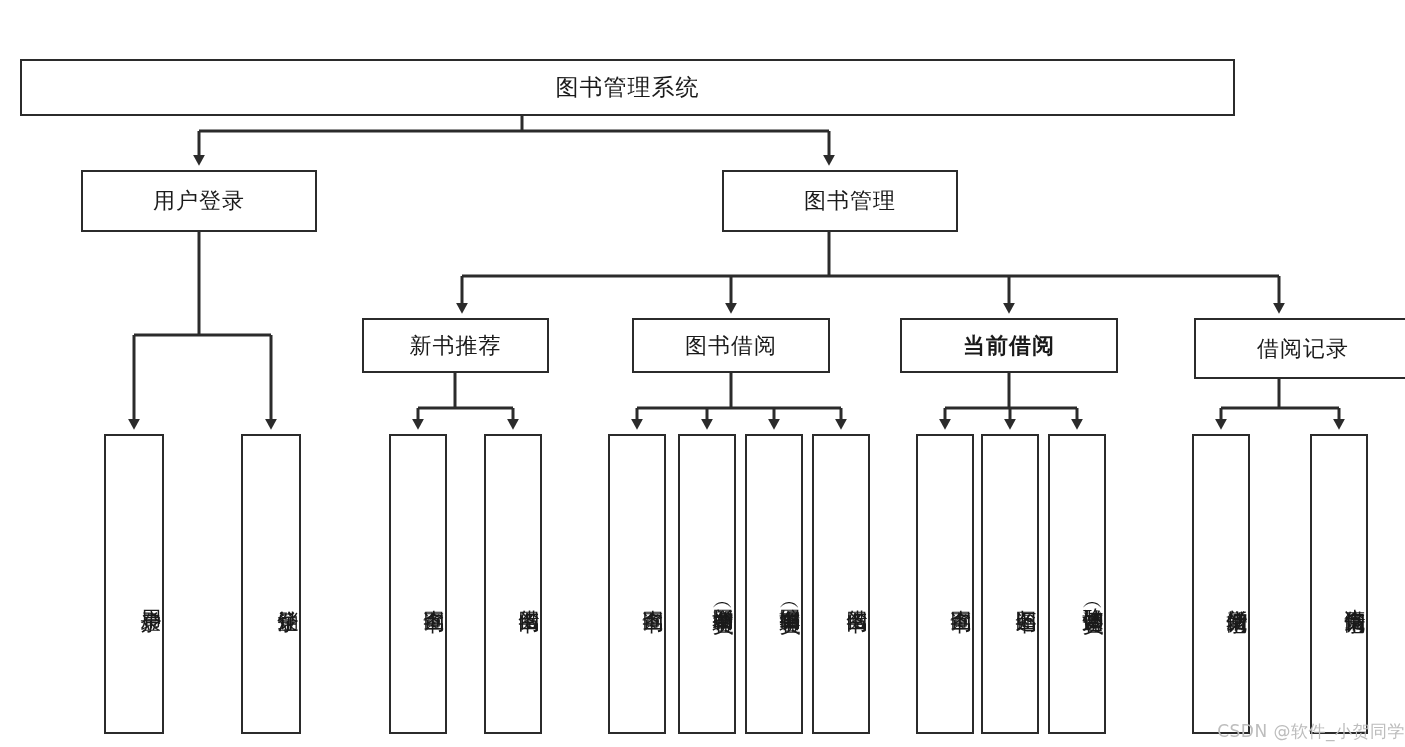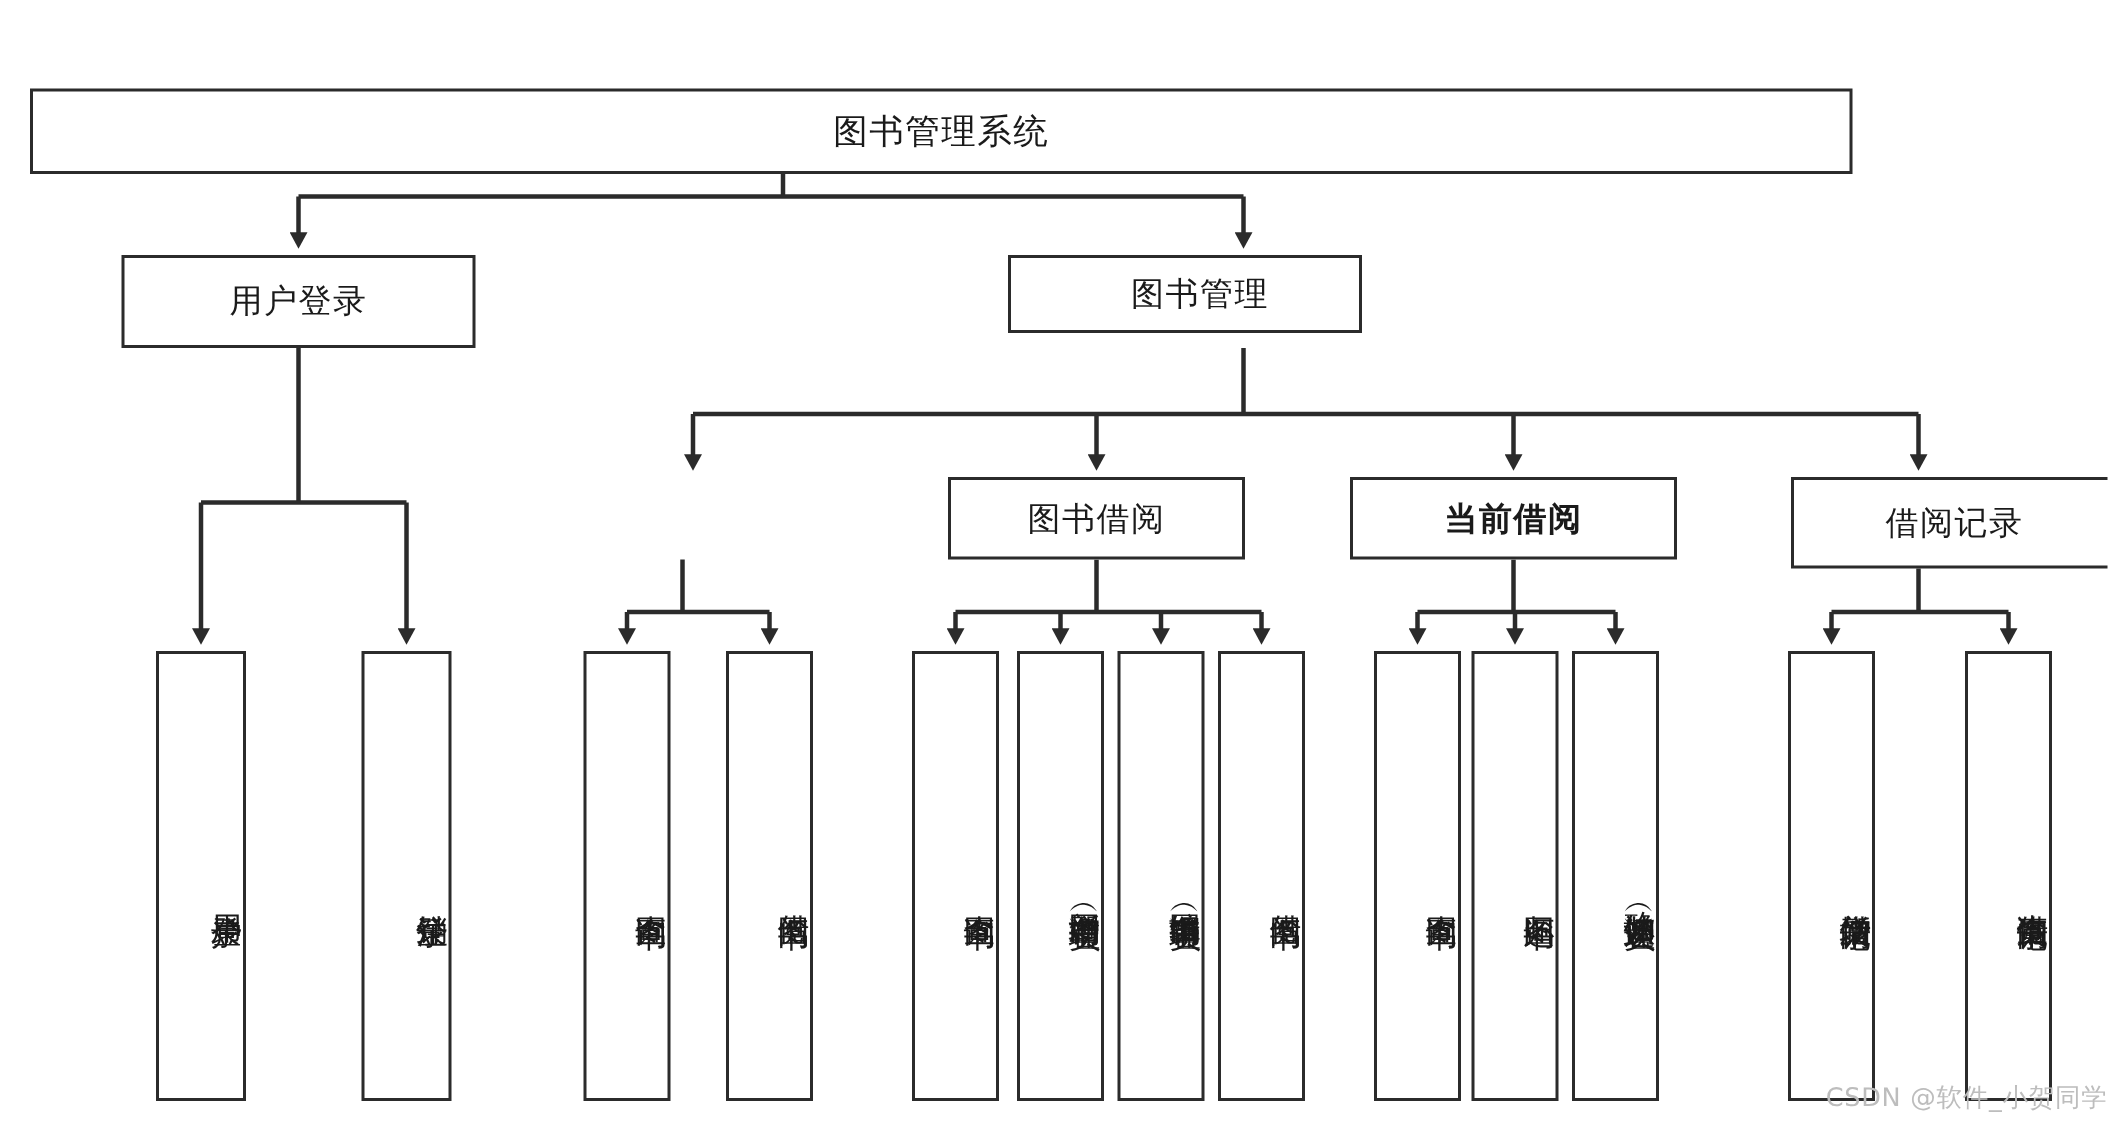--- a/index.html
+++ b/index.html
@@ -69,22 +69,23 @@
       <path d="M1279,373 L1279,408"></path>
       <path d="M1221,408 L1339,408"></path>
       <path d="M1221,408 L1221,420" marker-end="url(#ah)"></path>
       <path d="M1339,408 L1339,420" marker-end="url(#ah)"></path>
     </g>
   </svg>
 
   <div class="node h root" style="left:20px;top:12px;width:1215px;height:57px;margin-top:47px;">图书管理系统</div>
 
   <div class="node h" style="left:81px;top:170px;width:236px;height:62px;">用户登录</div>
-  <div class="node h" style="left:672px;top:170px;width:236px;height:52px;padding-left:20px;">图书管理</div>
+  <div class="node h" style="left:722px;top:170px;width:236px;height:62px;padding-left:20px;">图书管理</div>
 
+  <div class="node h" style="left:362px;top:318px;width:187px;height:55px;">新书推荐</div>
   <div class="node h" style="left:632px;top:318px;width:198px;height:55px;">图书借阅</div>
   <div class="node h" style="left:900px;top:318px;width:218px;height:55px;font-weight:bold;">当前借阅</div>
   <div class="node h" style="left:1170px;top:318px;width:218px;height:61px;margin-left:24px;">借阅记录</div>
 
   <div class="node v" style="left:104px;top:434px;width:60px;height:300px;">用户登录</div>
   <div class="node v" style="left:241px;top:434px;width:60px;height:300px;">注销登录</div>
 
   <div class="node v" style="left:389px;top:434px;width:58px;height:300px;">查询图书</div>
   <div class="node v" style="left:484px;top:434px;width:58px;height:300px;">借阅图书</div>
 

